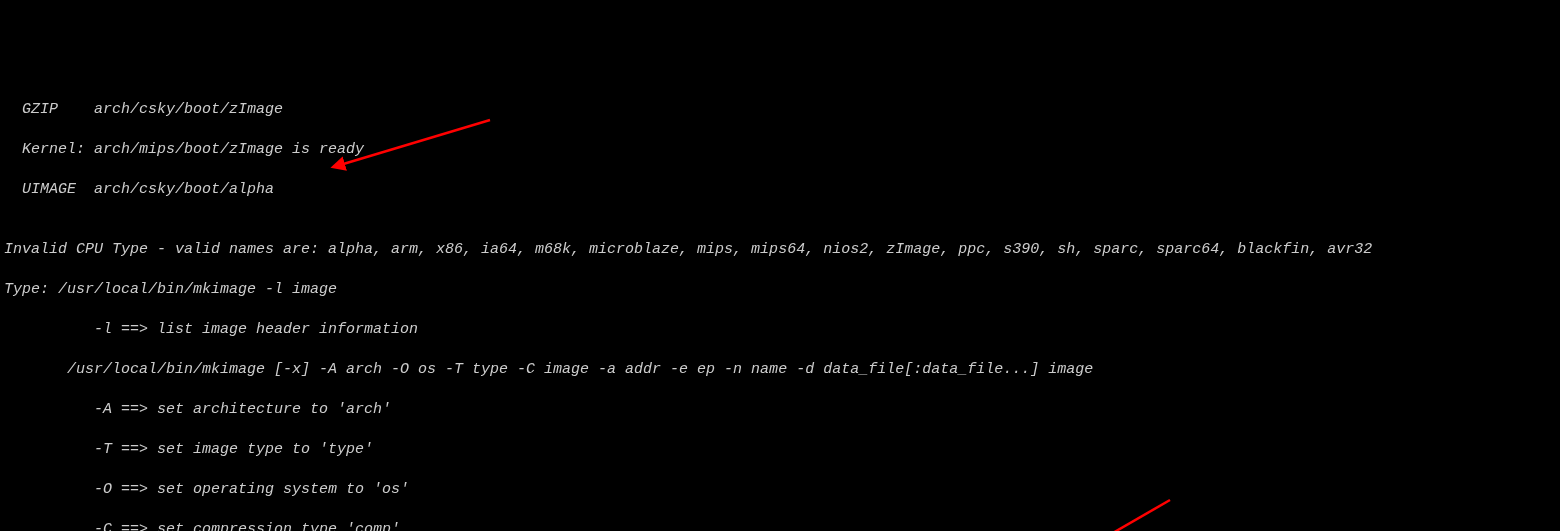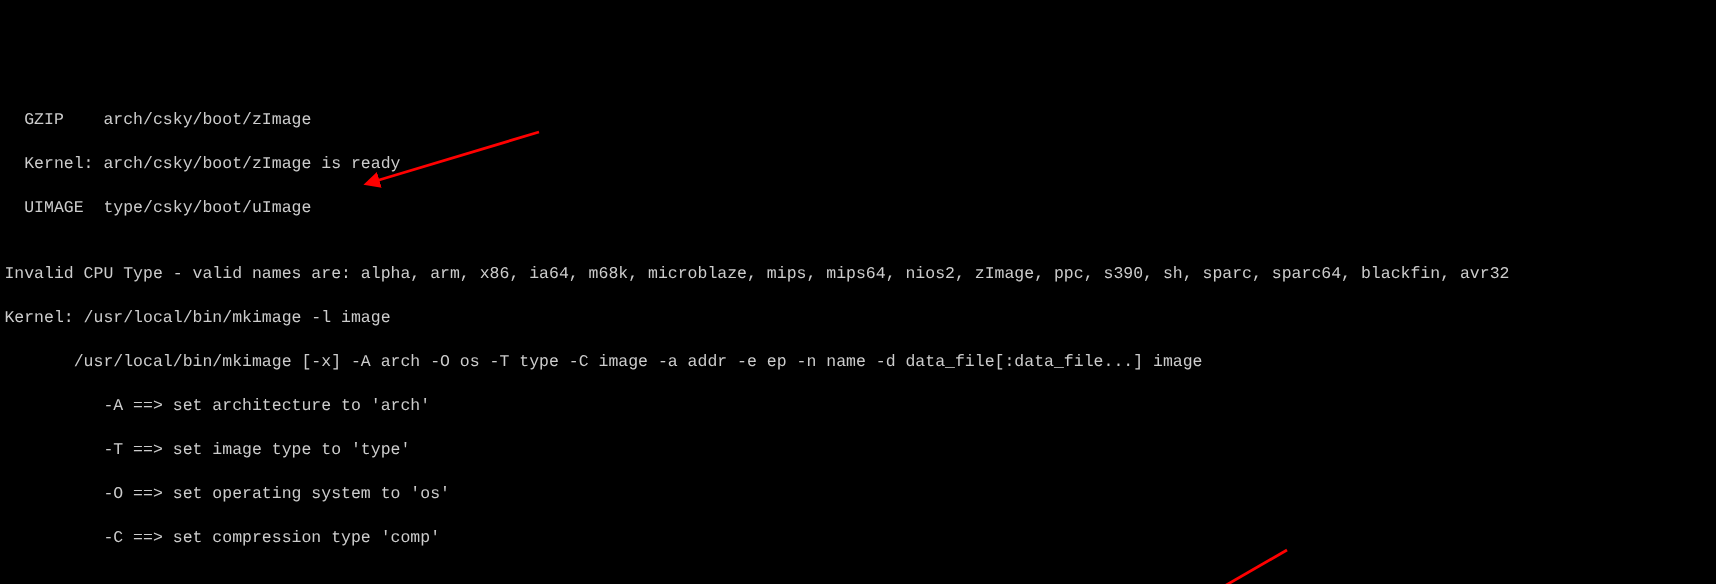--- a/index.html
+++ b/index.html
@@ -12,34 +12,35 @@
     line-height: 20px;
     width: 1560px;
     height: 531px;
     overflow: hidden;
     white-space: pre;
   }
   .terminal {
     padding: 0 4px;
     position: relative;
   }
-  .line { white-space: pre; }
+  .line { white-space: pre; font-style: italic; }
   svg.arrow { position: absolute; pointer-events: none; }
 </style>
 </head>
 <body>
 
 
 <div class="terminal">
 <div class="line">  GZIP    arch/csky/boot/zImage</div>
-<div class="line">  Kernel: arch/csky/boot/zImage is ready</div>
-<div class="line">  UIMAGE  type/csky/boot/uImage</div>
+<div class="line">  Kernel: arch/mips/boot/zImage is ready</div>
+<div class="line">  UIMAGE  arch/csky/boot/alpha</div>
 <div class="line"></div>
 <div class="line">Invalid CPU Type - valid names are: alpha, arm, x86, ia64, m68k, microblaze, mips, mips64, nios2, zImage, ppc, s390, sh, sparc, sparc64, blackfin, avr32</div>
-<div class="line">Kernel: /usr/local/bin/mkimage -l image</div>
+<div class="line">Type: /usr/local/bin/mkimage -l image</div>
+<div class="line">          -l ==&gt; list image header information</div>
 <div class="line">       /usr/local/bin/mkimage [-x] -A arch -O os -T type -C image -a addr -e ep -n name -d data_file[:data_file...] image</div>
 <div class="line">          -A ==&gt; set architecture to 'arch'</div>
 <div class="line">          -T ==&gt; set image type to 'type'</div>
 <div class="line">          -O ==&gt; set operating system to 'os'</div>
 <div class="line">          -C ==&gt; set compression type 'comp'</div>
 
 
 
 
 

